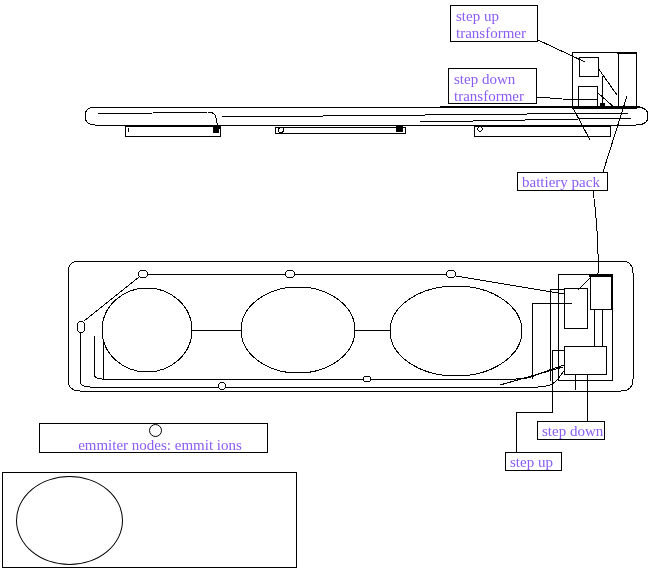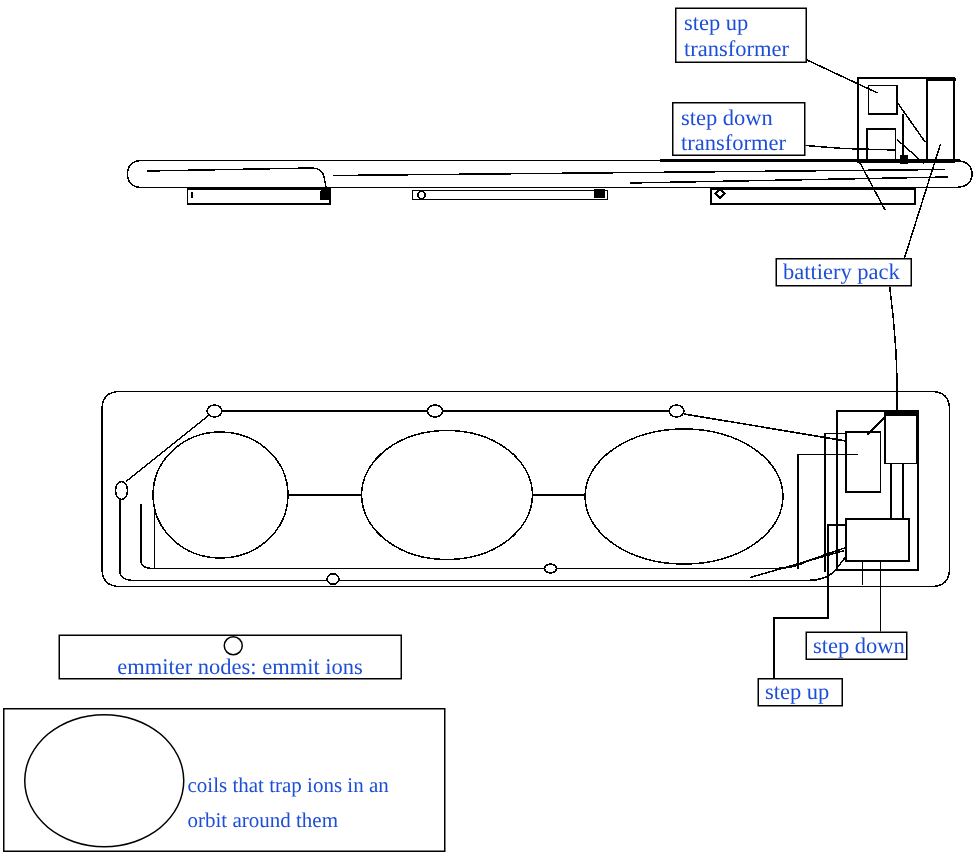--- a/index.html
+++ b/index.html
@@ -1,17 +1,17 @@
 <!DOCTYPE html>
 <html><head>
 <meta charset="utf-8">
 <style>
   html,body{margin:0;padding:0;background:#fff;}
   .canvas{position:relative;width:651px;height:573px;background:#ffffff;overflow:hidden;
-          font-family:"Liberation Serif", serif;color:#1d4ed8;}
+          font-family:"Liberation Serif", serif;color:#8b5cf6;}
   .art{position:absolute;left:0;top:0;}
   .label-box{position:absolute;border:1px solid #000;background:#fff;box-sizing:border-box;
              font-size:15px;line-height:16px;padding:1px 4px;white-space:nowrap;}
   .label-box.two-line{line-height:17px;padding:2px 5px;}
   .legend-box{position:absolute;border:1px solid #000;background:#fff;box-sizing:border-box;}
   .emitter-legend{display:flex;align-items:center;padding-left:13px;font-size:15px;}
   .dot-icon{display:inline-block;width:11px;height:11px;border:1px solid #000;border-radius:50%;
             margin-right:9px;flex:0 0 auto;}
   .big-ellipse-icon{position:absolute;left:13px;top:3px;width:105px;height:87px;border:1px solid #000;
             border-radius:50%;}
@@ -113,19 +113,15 @@
 
   <div class="label-box" style="left:505px;top:452px;width:57px;height:19px;">step up</div>
 
   <div class="legend-box emitter-legend" style="left:39px;top:423px;width:229px;height:30px;flex-direction:column;">
     <span class="dot-icon"></span>
     <span>emmiter nodes: emmit ions</span>
   </div>
 
   <div class="legend-box" style="left:2px;top:472px;width:295px;height:96px;">
     <span class="big-ellipse-icon"></span>
-    <div class="coils-text">
-      <div>coils that trap ions in an</div>
-      <div>orbit around them</div>
-    </div>
   </div>
 
 </div>
 
 </body></html>

